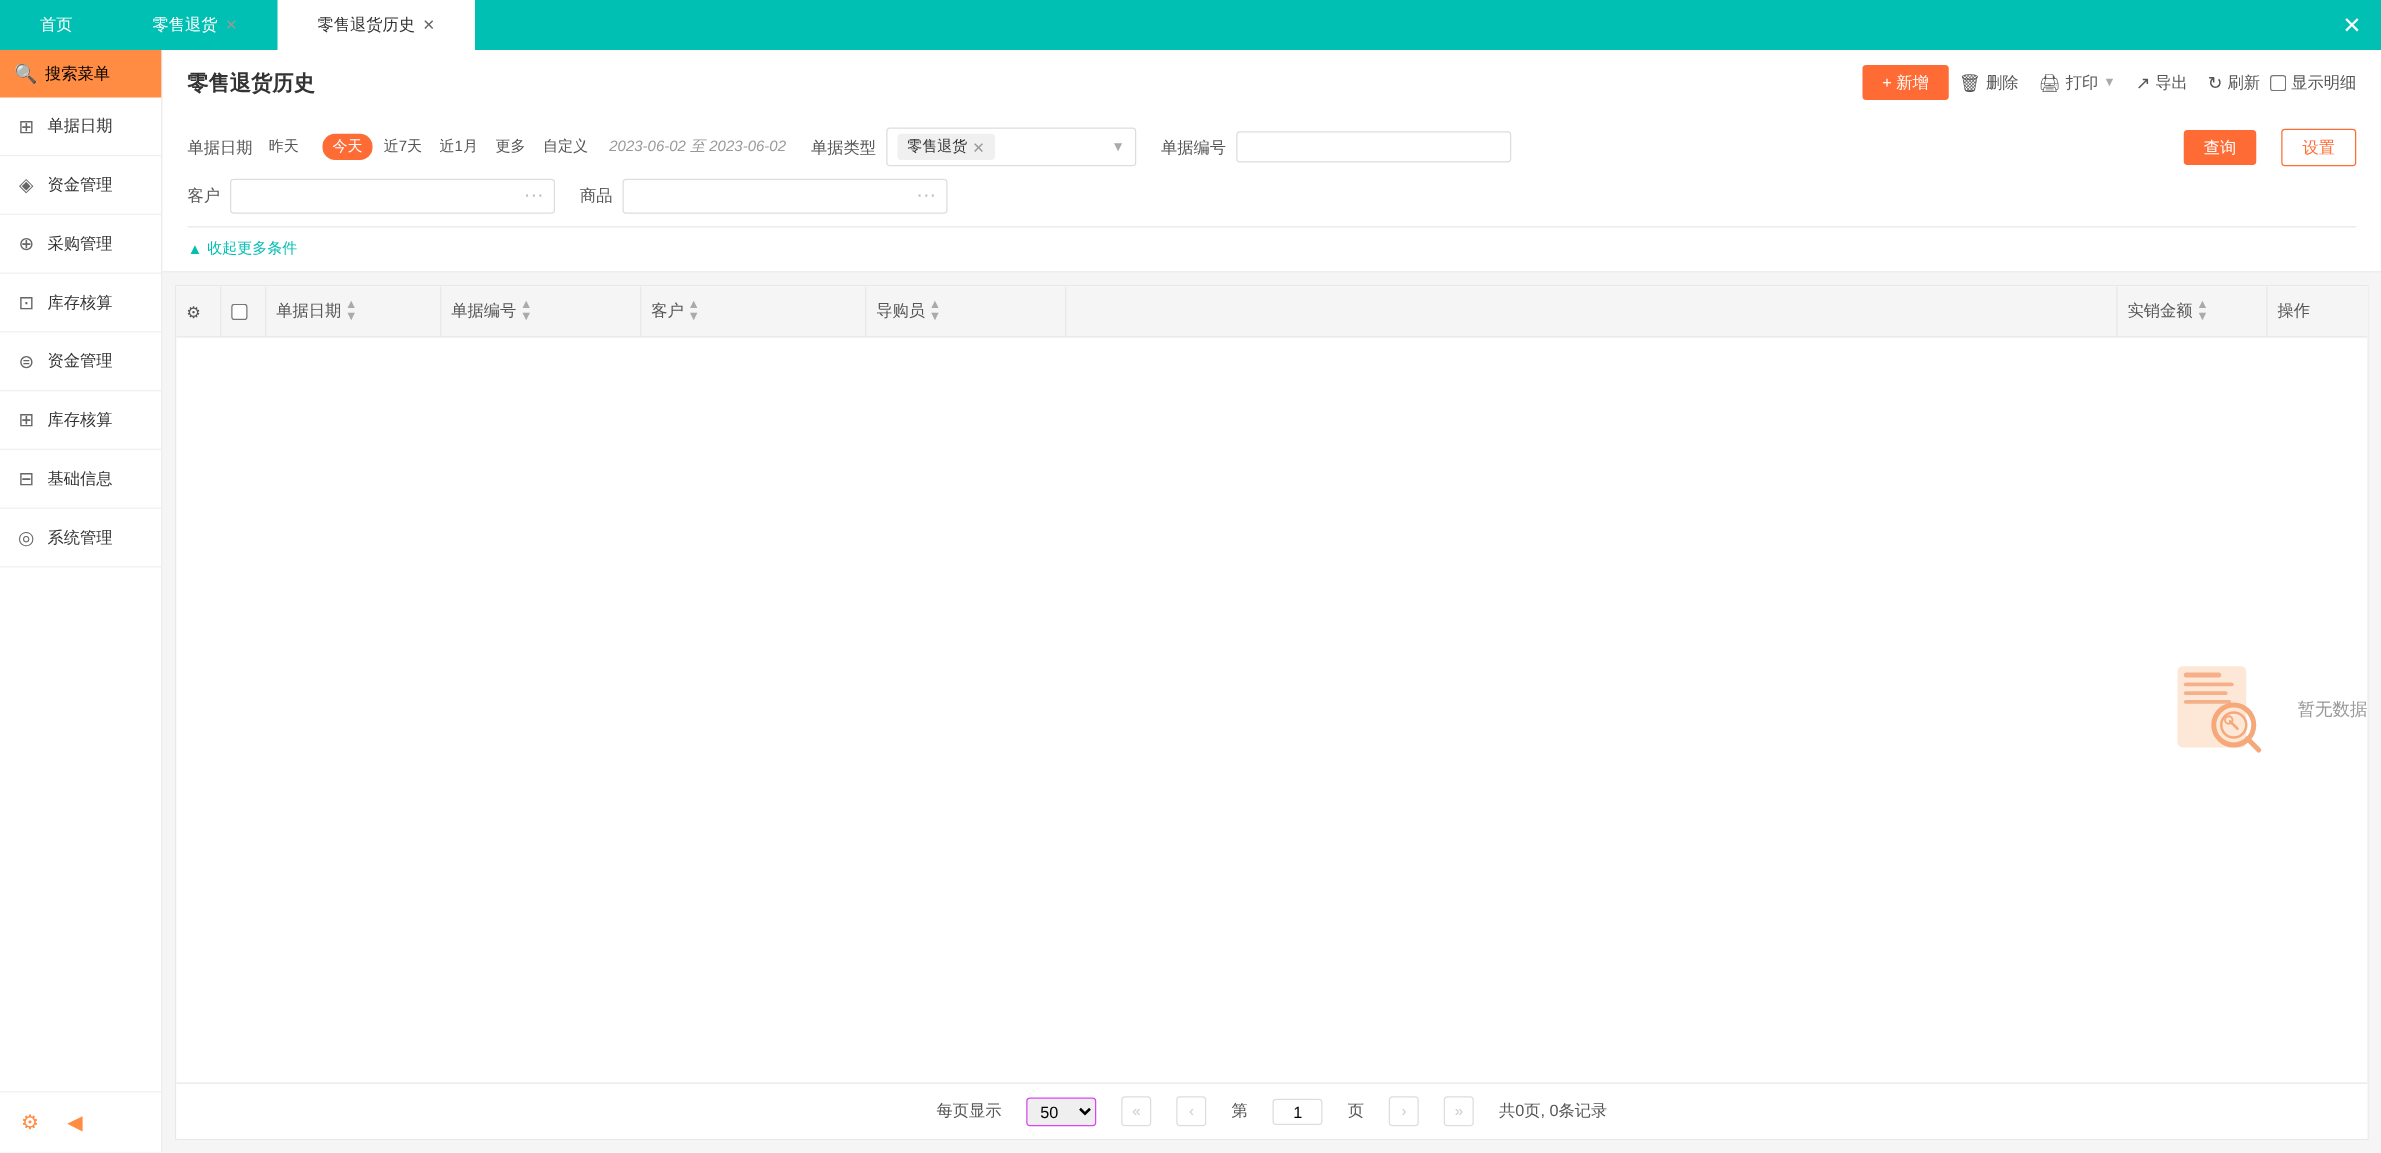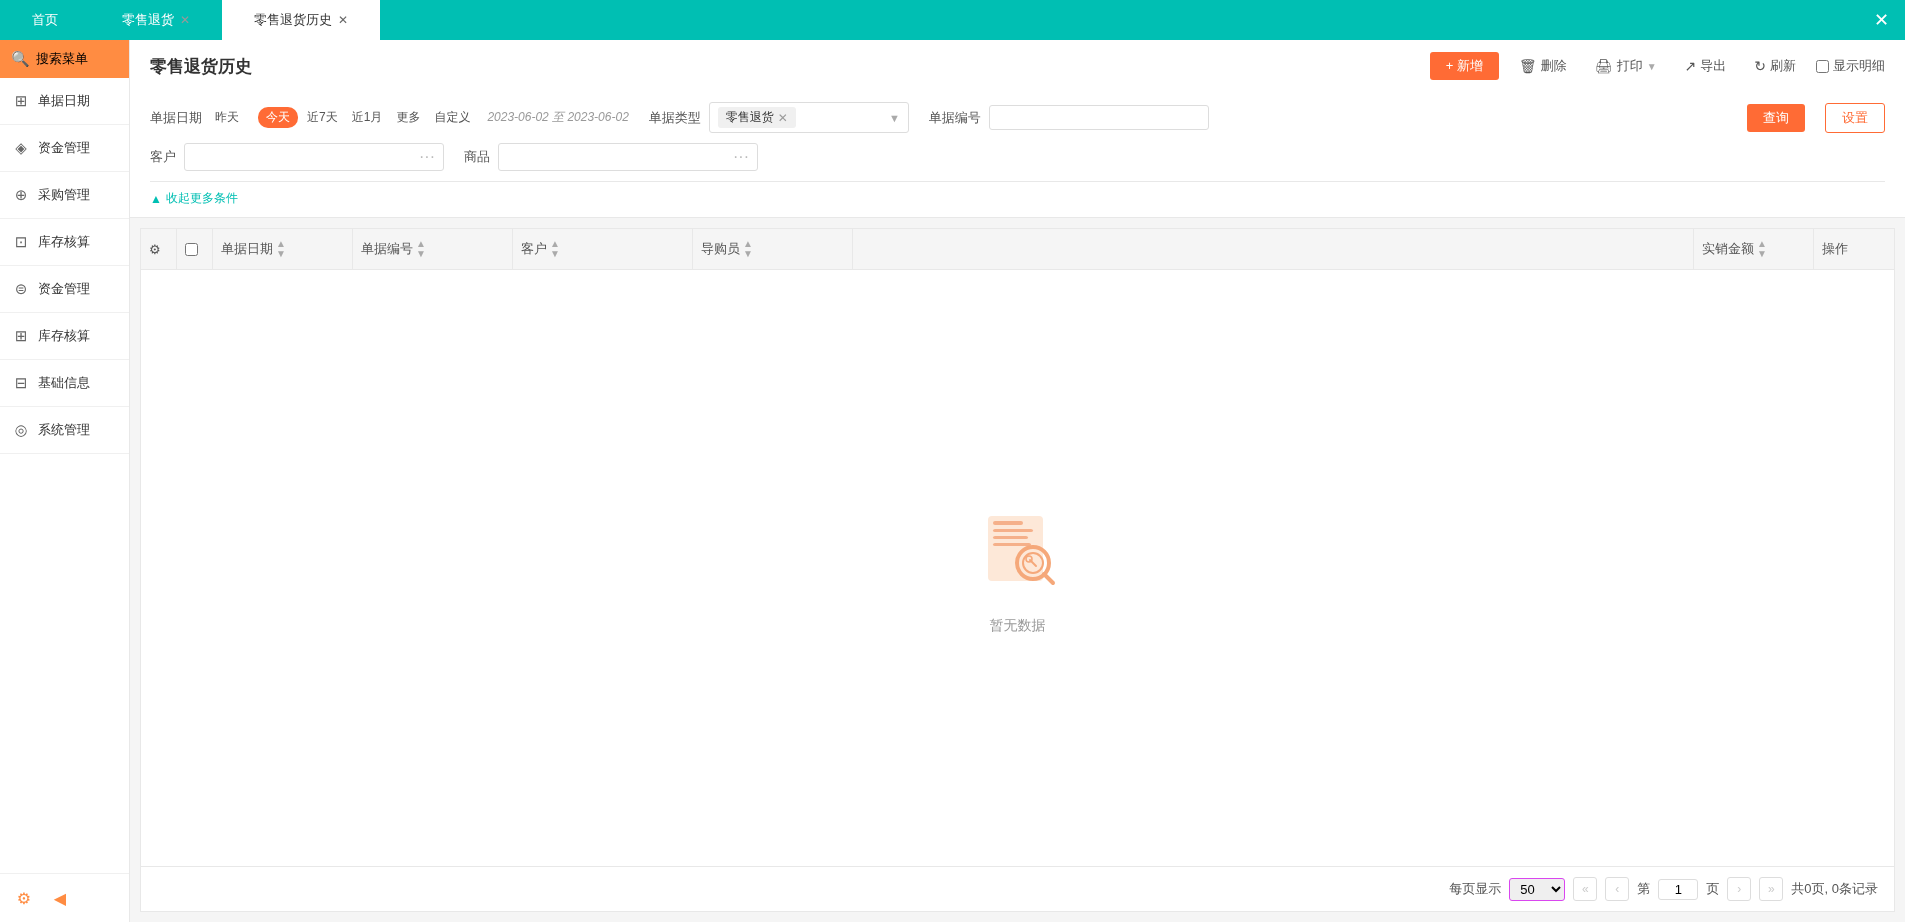--- a/index.html
+++ b/index.html
@@ -136,21 +136,21 @@
       margin-bottom: 12px;
     }
     .page-title {
       font-size: 17px;
       font-weight: bold;
       color: #333;
     }
     .toolbar {
       display: flex;
       align-items: center;
-      gap: 12px;
+      gap: 0;
       padding-left: 39px;
     }
     .toolbar-btn {
       display: flex;
       align-items: center;
       gap: 4px;
       font-size: 13px;
       color: #555;
       cursor: pointer;
       padding: 4px 8px;
@@ -305,42 +305,42 @@
       border-right: 1px solid #e8e8e8;
       white-space: nowrap;
     }
     .th:last-child { border-right: none; }
     .th-sort { color: #aaa; font-size: 10px; display: flex; flex-direction: column; line-height: 1; }
 
     
     .empty-state {
       flex: 1;
       display: flex;
-      flex-direction: column;
-      align-items: center;
-      justify-content: center;
+      flex-direction: row;
+      align-items: center;
+      justify-content: flex-end;
       gap: 16px;
     }
     .empty-icon {
       width: 100px;
       height: 100px;
     }
     .empty-text {
       font-size: 14px;
       color: #999;
     }
 
     
     .pagination {
       display: flex;
       align-items: center;
-      justify-content: flex-end;
+      justify-content: center;
       padding: 10px 16px;
       border-top: 1px solid #e8e8e8;
-      gap: 8px;
+      gap: 20px;
       font-size: 13px;
       color: #555;
       background: #fff;
       flex-shrink: 0;
     }
     .page-size-select {
       border: 1px solid #d946ef;
       border-radius: 3px;
       padding: 2px 6px;
       font-size: 13px;

